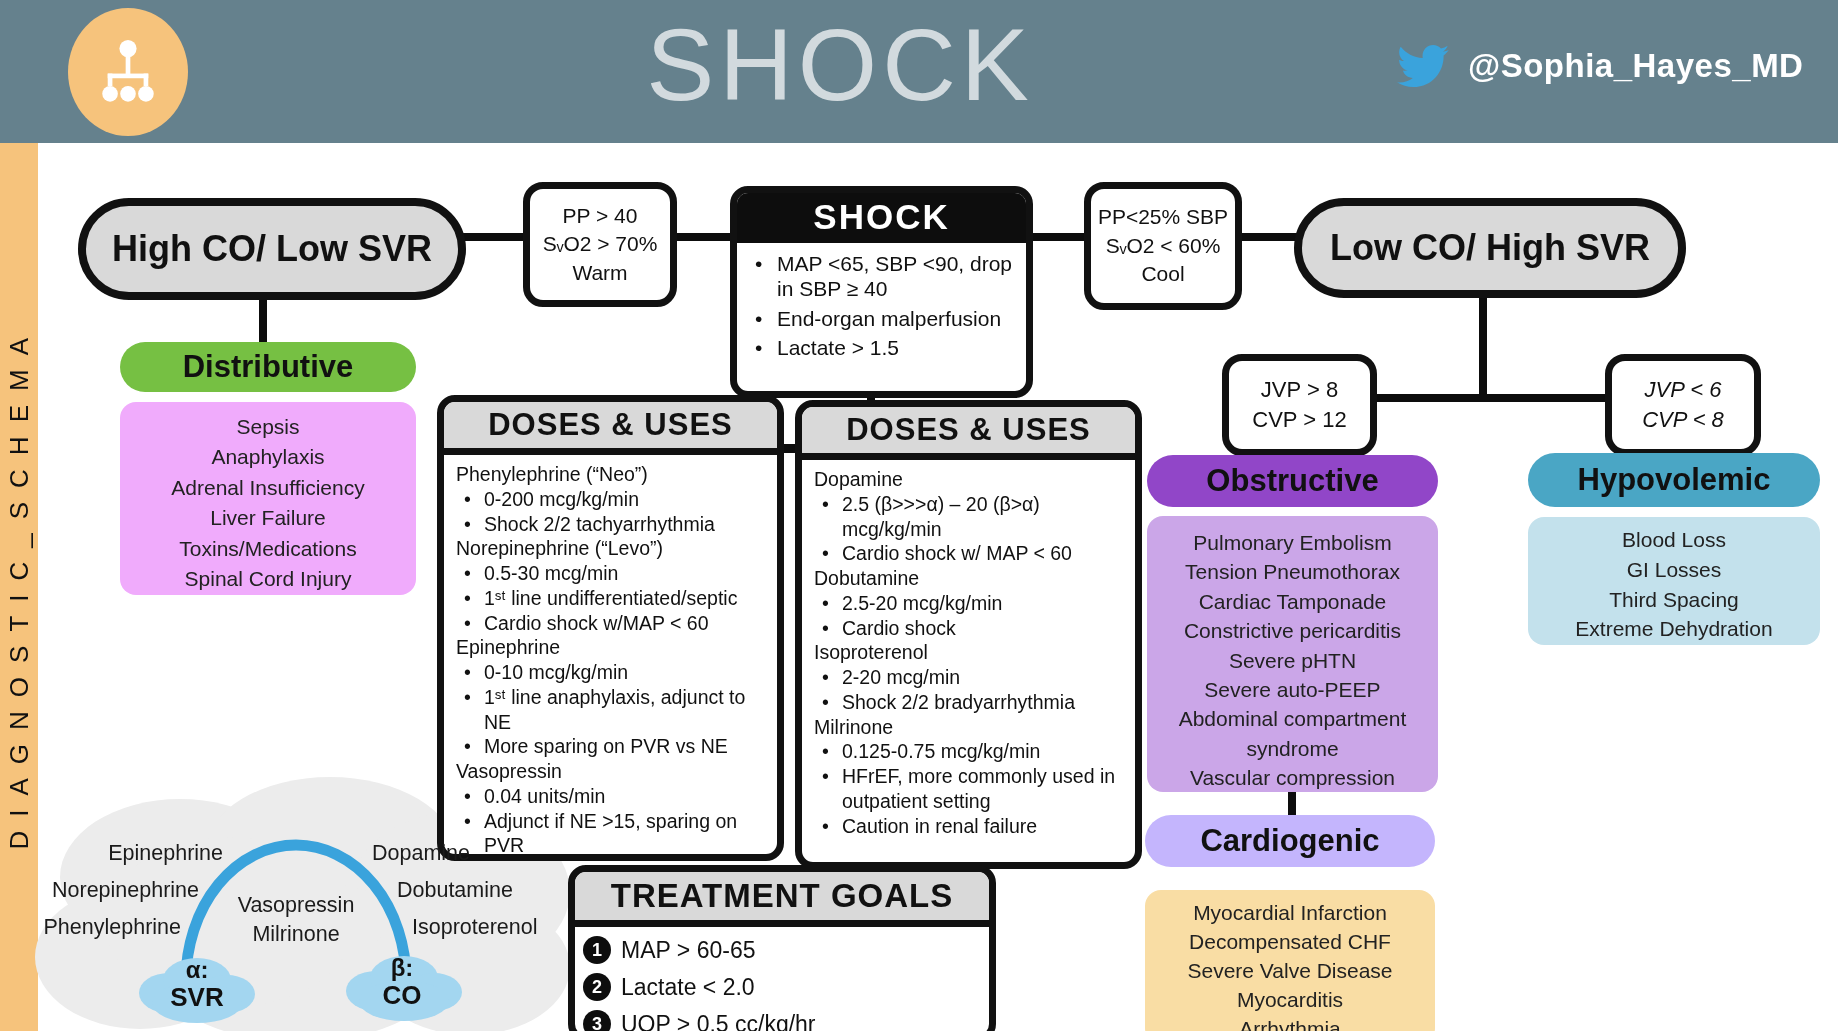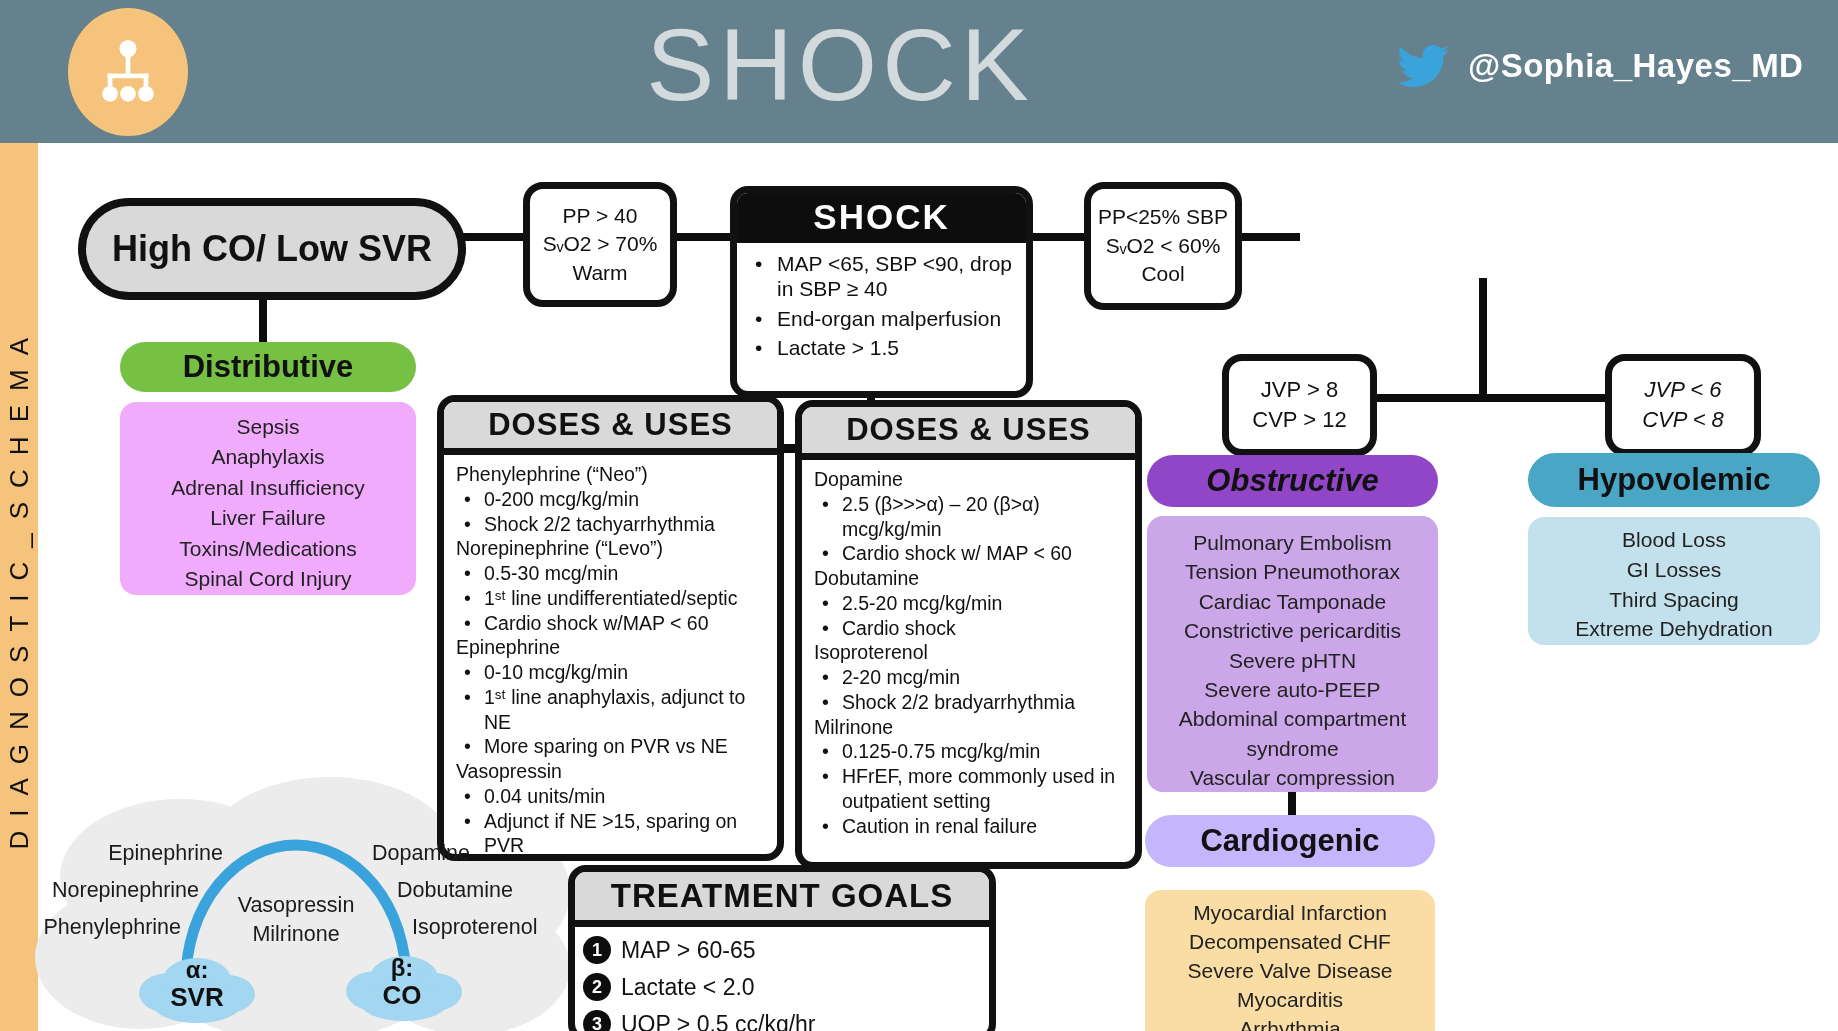--- a/index.html
+++ b/index.html
@@ -190,20 +190,21 @@
       </div>
   </div>
 
   <div class="minibox" style="left:1084px;top:182px;width:144px;height:114px;">
 
   <div>PP&lt;25% SBP</div>
       <div>SᵥO2 &lt; 60%</div>
       <div>Cool</div>
     </div>
 
+  <div class="pill" style="left:1294px;top:198px;width:376px;height:84px;">Low CO/ High SVR</div>
 
   <div class="minibox" style="left:1222px;top:354px;width:141px;height:88px;font-size:22px;">
 
   <div>JVP &gt; 8</div>
       <div>CVP &gt; 12</div>
     </div>
   <div class="minibox" style="left:1605px;top:354px;width:142px;height:88px;font-size:22px;font-style:italic;">
 
   <div>JVP &lt; 6</div>
       <div>CVP &lt; 8</div>
@@ -213,21 +214,21 @@
   <div class="cat-box" style="left:120px;top:402px;width:296px;height:183px;background:#f0abfc;line-height:1.45;padding-top:10px;">
 
   <div>Sepsis</div>
       <div>Anaphylaxis</div>
       <div>Adrenal Insufficiency</div>
       <div>Liver Failure</div>
       <div>Toxins/Medications</div>
       <div>Spinal Cord Injury</div>
     </div>
 
-  <div class="cat-pill" style="left:1147px;top:455px;width:291px;height:52px;background:#9146c8;font-style:italic;">Obstructive</div>
+  <div class="cat-pill" style="left:1147px;top:455px;width:291px;height:52px;background:#9146c8;">Obstructive</div>
   <div class="cat-box" style="left:1147px;top:516px;width:291px;height:264px;background:#cba6e8;line-height:1.4;padding-top:12px;">
 
   <div>Pulmonary Embolism</div>
       <div>Tension Pneumothorax</div>
       <div>Cardiac Tamponade</div>
       <div>Constrictive pericarditis</div>
       <div>Severe pHTN</div>
       <div>Severe auto-PEEP</div>
       <div>Abdominal compartment syndrome</div>
       <div>Vascular compression</div>

